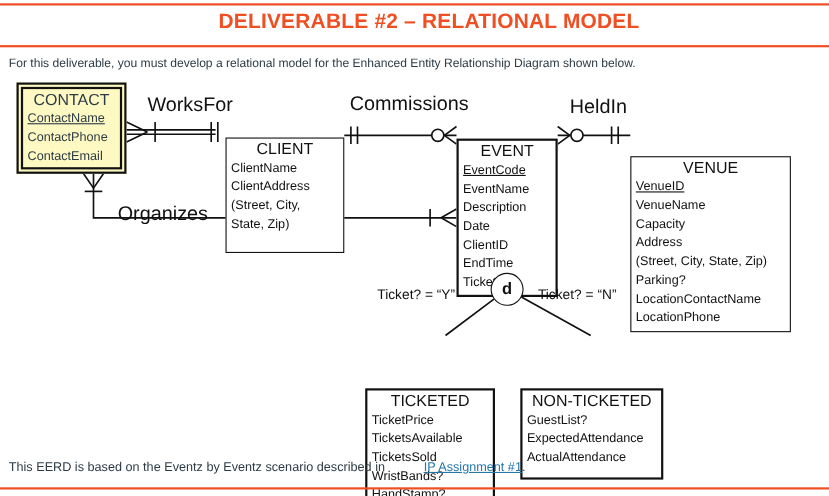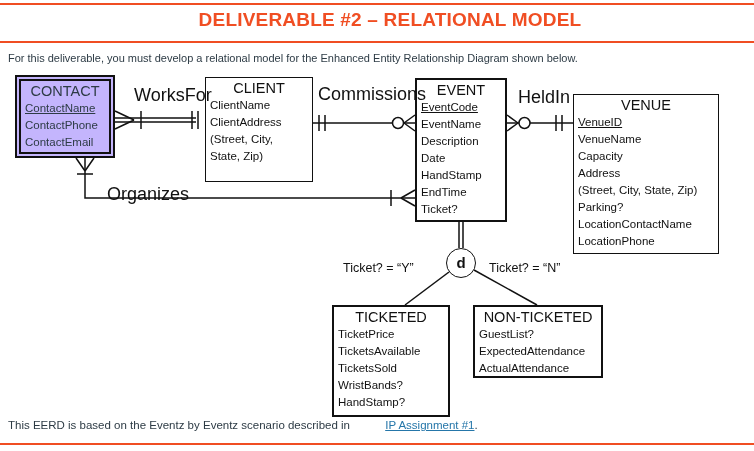--- a/index.html
+++ b/index.html
@@ -11,28 +11,28 @@
   .page-title{
     position:absolute;top:9px;left:0;width:754px;text-align:center;
     font-size:19px;font-weight:bold;color:var(--accent,#F04E23);letter-spacing:.2px;padding-left:13px;
   }
   .intro{position:absolute;top:52px;left:8px;font-size:11px;color:var(--body-text,#2D3B45);}
   .footer{position:absolute;top:419px;left:8px;font-size:11.5px;color:var(--body-text,#2D3B45);}
   .footer a{color:var(--link,#2576A9);text-decoration:underline;cursor:pointer;margin-left:32px;}
 
   .entity{
     position:absolute;border:1.5px solid #111;background:#fff;box-sizing:border-box;
-    color:#111;overflow:hidden;
+    color:#111;overflow:hidden;margin-top:48px;
   }
   .entity.thick{border-width:2px;}
   .entity-title{text-align:center;font-size:14.5px;line-height:18px;padding-top:1px;}
   .entity-attrs{padding:0 4px;font-size:11.5px;line-height:17px;white-space:nowrap;}
   .attr-key{font-weight:normal;text-decoration:underline;}
   .double-outer{
-    position:absolute;border:2px solid #111;background:#c4b5fd;box-sizing:border-box;padding:2px;
+    position:absolute;border:2px solid #111;background:#fef9c3;box-sizing:border-box;padding:2px;
   }
   .double-inner{border:2px solid #111;box-sizing:border-box;width:100%;height:100%;overflow:hidden;}
 
   .rel-label{position:absolute;font-size:18px;color:#111;white-space:nowrap;}
   .cond-label{position:absolute;font-size:12.5px;color:#111;white-space:nowrap;}
 
   #connectors{position:absolute;left:0;top:0;pointer-events:none;}
 
   .d-circle{
     position:absolute;left:446px;top:248px;width:30px;height:30px;border-radius:50%;
@@ -109,21 +109,21 @@
     </div>
 </div>
 
 <div class="entity thick" style="left:415px;top:78px;width:92px;height:144px">
   <div class="entity-title">EVENT</div>
   <div class="entity-attrs">
       <div class="attr-key">EventCode</div>
       <div>EventName</div>
       <div>Description</div>
       <div>Date</div>
-      <div>HandStamp</div>
+      <div>ClientID</div>
       <div>EndTime</div>
       <div>Ticket?</div>
     </div>
 </div>
 
 <div class="entity" style="left:573px;top:94px;width:146px;height:160px">
   <div class="entity-title">VENUE</div>
   <div class="entity-attrs">
       <div class="attr-key">VenueID</div>
       <div>VenueName</div>
@@ -140,21 +140,21 @@
   <div class="entity-title">TICKETED</div>
   <div class="entity-attrs">
       <div>TicketPrice</div>
       <div>TicketsAvailable</div>
       <div>TicketsSold</div>
       <div>WristBands?</div>
       <div>HandStamp?</div>
     </div>
 </div>
 
-<div class="entity thick" style="left:473px;top:305px;width:130px;height:73px">
+<div class="entity thick" style="left:473px;top:305px;width:130px;height:83px">
   <div class="entity-title">NON-TICKETED</div>
   <div class="entity-attrs">
       <div>GuestList?</div>
       <div>ExpectedAttendance</div>
       <div>ActualAttendance</div>
     </div>
 </div>
 
 <div class="rel-label" style="left:134px;top:85px">WorksFor</div>
 <div class="rel-label" style="left:318px;top:84px">Commissions</div>

